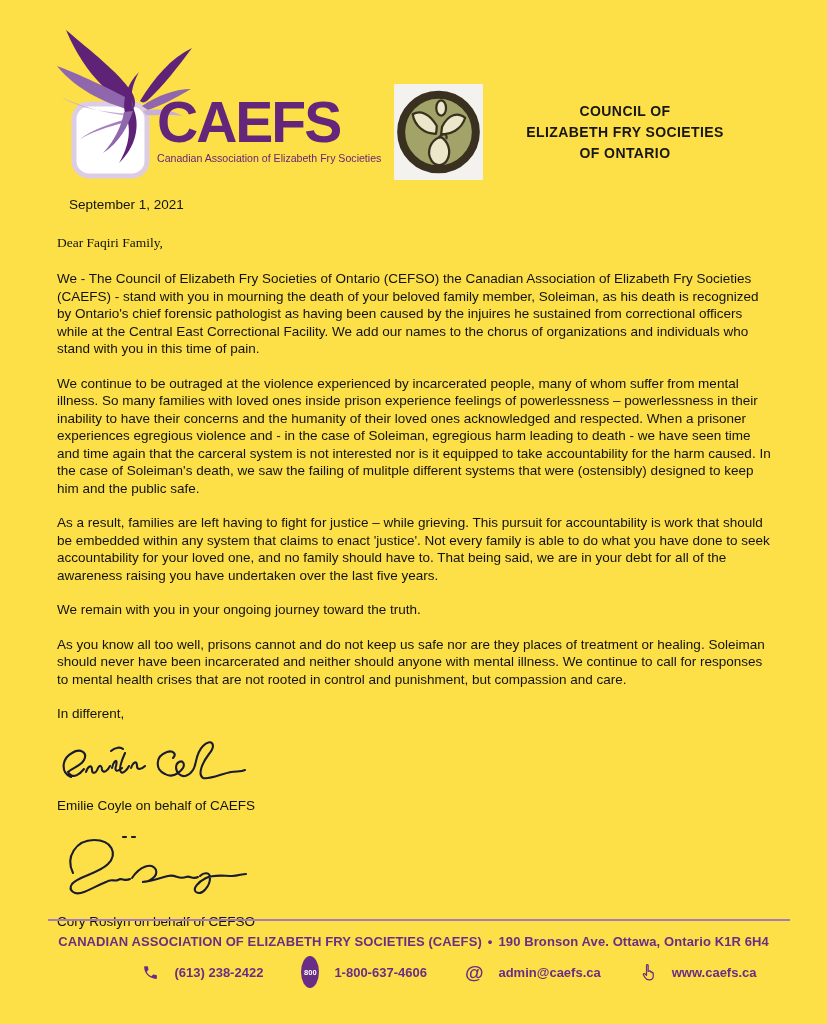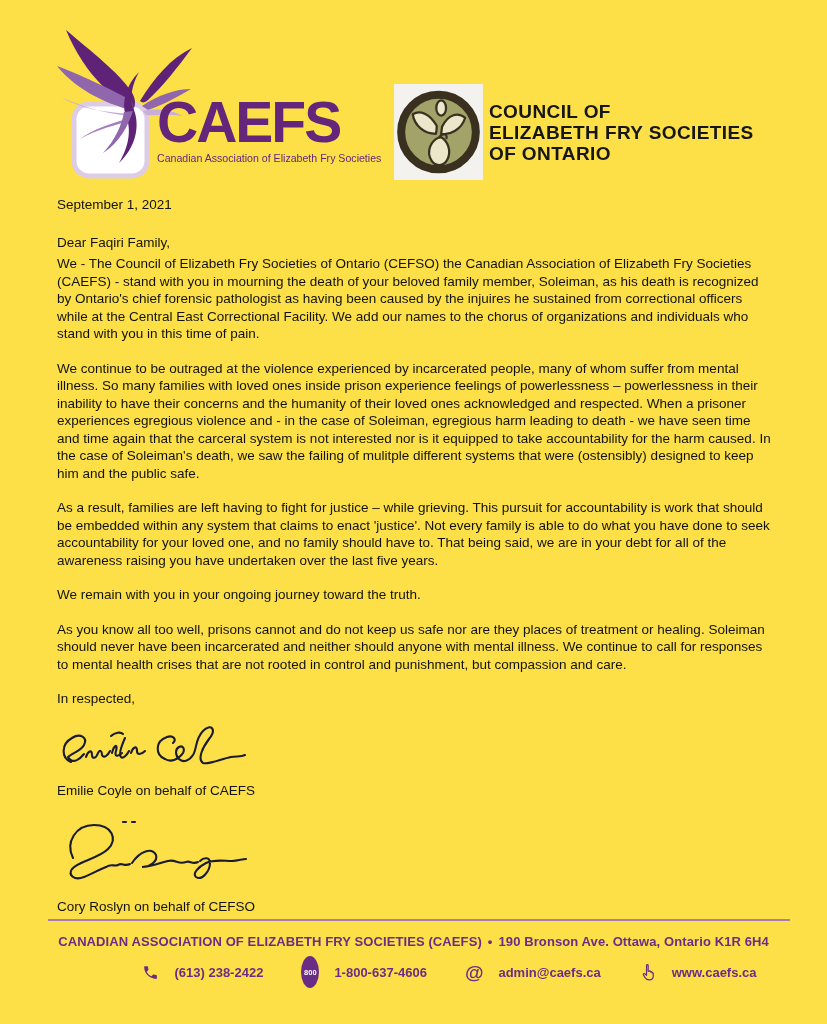--- a/index.html
+++ b/index.html
@@ -18,29 +18,29 @@
   .caefs-acronym{
     font-size:57px;font-weight:bold;color:#63267b;
     line-height:1.0;letter-spacing:-2px;
   }
   .caefs-tagline{
     font-size:10.6px;color:#63267b;margin-top:1px;letter-spacing:0px;white-space:nowrap;
   }
   .cefso{position:absolute;left:394px;top:84px;display:flex;align-items:center;}
   .cefso-emblem{width:89px;height:96px;flex:0 0 auto;}
   .cefso-name{
-    width:272px;margin-left:6px;text-align:left;
-    font-weight:bold;font-size:19px;line-height:21px;
+    width:272px;margin-left:6px;text-align:center;
+    font-weight:bold;font-size:14px;line-height:21px;
     color:#161616;letter-spacing:0.4px;white-space:nowrap;
   }
   
   .letter{position:absolute;left:57px;top:196px;width:716px;font-size:13.5px;line-height:17.5px;}
   .letter p{margin:0 0 17px 0;}
-  p.date{margin-bottom:20px;}
-  p.salutation{margin-bottom:4px;}
+  p.date{margin-bottom:20px;margin-left:12px;}
+  p.salutation{margin-bottom:19px;font-family:Liberation Serif, serif;}
   p.closing{margin-bottom:4px;}
   .sig{display:block;margin:6px 0 4px 2px;}
   .sig-label{margin:0 0 10px 0;}
   .sig2{margin-top:8px;}
   
   .footer-rule{position:absolute;left:48px;top:919px;width:742px;height:2px;background:#a87cb8;}
   .footer-org-line{
     position:absolute;left:0;top:934px;width:827px;text-align:center;
     color:#6a2d85;font-weight:bold;font-size:13px;letter-spacing:0.1px;white-space:nowrap;
   }
@@ -102,21 +102,21 @@
   </div>
 
   <div class="letter">
     <p class="date">September 1, 2021</p>
     <p class="salutation">Dear Faqiri Family,</p>
     <p>We - The Council of Elizabeth Fry Societies of Ontario (CEFSO) the Canadian Association of Elizabeth Fry Societies (CAEFS) - stand with you in mourning the death of your beloved family member, Soleiman, as his death is recognized by Ontario's chief forensic pathologist as having been caused by the injuires he sustained from correctional officers while at the Central East Correctional Facility. We add our names to the chorus of organizations and individuals who stand with you in this time of pain.</p>
     <p>We continue to be outraged at the violence experienced by incarcerated people, many of whom suffer from mental illness. So many families with loved ones inside prison experience feelings of powerlessness – powerlessness in their inability to have their concerns and the humanity of their loved ones acknowledged and respected. When a prisoner experiences egregious violence and - in the case of Soleiman, egregious harm leading to death - we have seen time and time again that the carceral system is not interested nor is it equipped to take accountability for the harm caused. In the case of Soleiman's death, we saw the failing of mulitple different systems that were (ostensibly) designed to keep him and the public safe.</p>
     <p>As a result, families are left having to fight for justice – while grieving. This pursuit for accountability is work that should be embedded within any system that claims to enact 'justice'. Not every family is able to do what you have done to seek accountability for your loved one, and no family should have to.  That being said, we are in your debt for all of the awareness raising you have undertaken over the last five years.</p>
     <p>We remain with you in your ongoing journey toward the truth.</p>
     <p>As you know all too well, prisons cannot and do not keep us safe nor are they places of treatment or healing. Soleiman should never have been incarcerated and neither should anyone with mental illness. We continue to call for responses to mental health crises that are not rooted in control and punishment, but compassion and care.</p>
-    <p class="closing">In respected,</p>
+    <p class="closing">In different,</p>
 
     <svg class="sig" width="190" height="64" viewBox="0 0 190 64" aria-hidden="true">
       <g fill="none" stroke="#1b1b30" stroke-width="2.1" stroke-linecap="round">
         <path d="M12,48 C2,44 2,30 13,24 C21,19 29,23 25,31 C22,37 13,39 9,43 C14,51 21,45 25,40"></path>
         <path d="M27,43 C29,37 33,35 33,41 C33,45 37,45 39,39 C41,35 43,37 43,41 C45,45 49,41 51,37"></path>
         <path d="M53,39 C55,31 59,29 57,37 C55,43 59,43 63,39"></path>
         <path d="M66,24 C62,33 60,41 62,43 C64,45 68,41 70,37"></path>
         <path d="M72,39 C74,33 78,31 78,37 C78,41 82,41 86,37"></path>
         <path d="M52,22 C56,18 62,18 64,20"></path>
         <path d="M106,45 C96,41 96,27 108,23 C114,21 118,25 114,29"></path>

